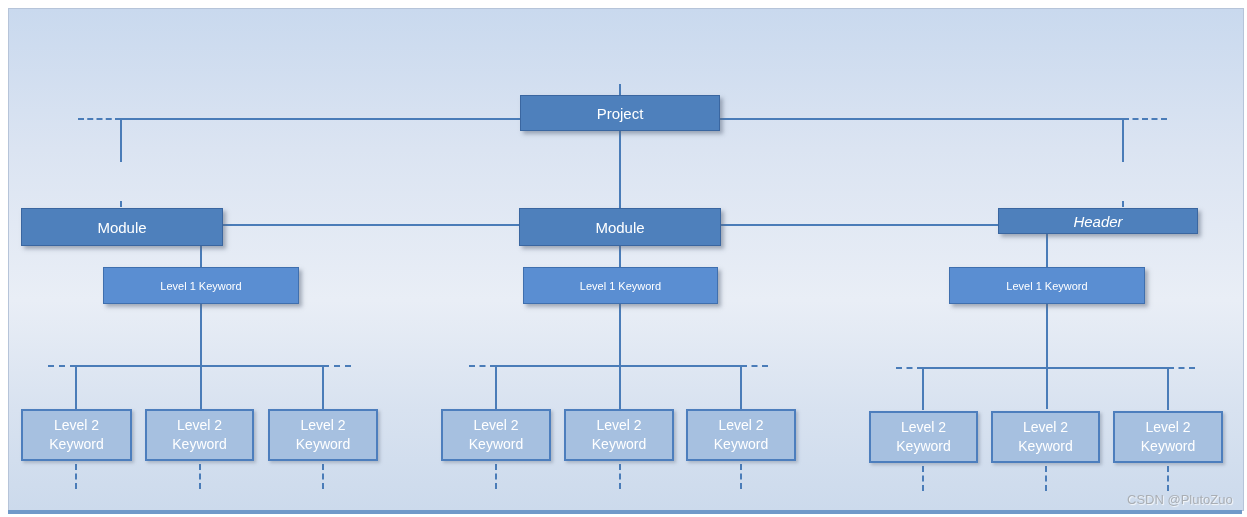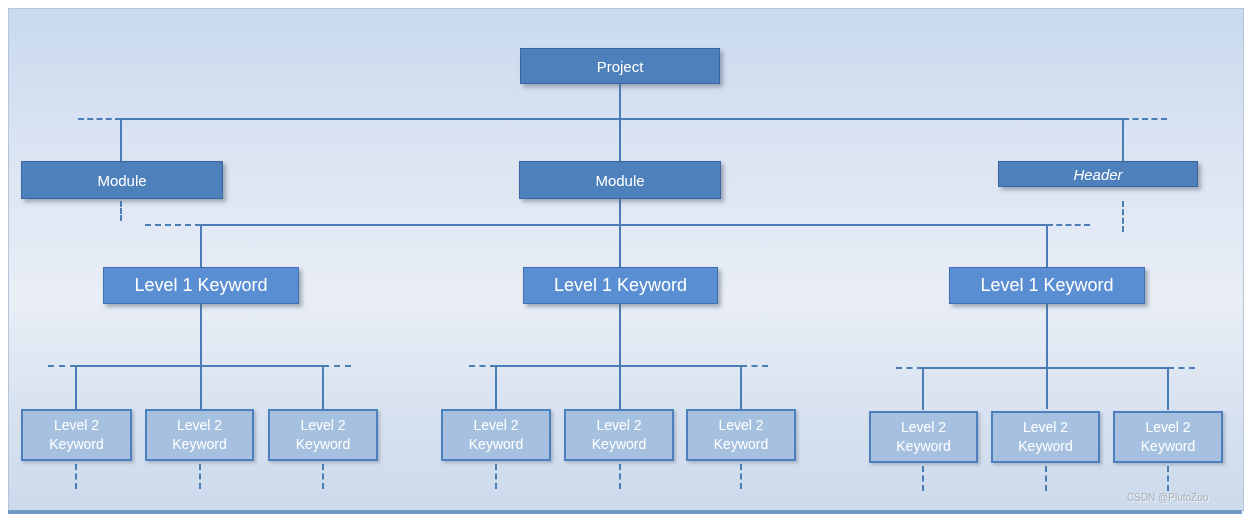--- a/index.html
+++ b/index.html
@@ -32,36 +32,37 @@
     position:absolute;
     display:flex;align-items:center;justify-content:center;
     color:#ffffff;text-align:center;
     box-shadow:3px 3px 4px rgba(92,104,124,0.5);
     box-sizing:border-box;
   }
   .style-a{
     background:var(--node-primary,#4e80bc);
     border:1px solid #3a66a0;
     font-size:15px;
+    margin-top:47px;
   }
   .style-b{
     background:var(--node-l1,#5a8ed2);
     border:1px solid #3f6fae;
-    font-size:18px;
+    font-size:11px;
   }
   .style-c{
     background:var(--node-l2,#a6c0e0);
     border:2px solid var(--node-l2-border,#4d7ebd);
     font-size:14px;line-height:1.35;
     flex-direction:column;
     box-shadow:2px 2px 3px rgba(92,104,124,0.35);
   }
   #watermark{
     position:absolute;left:1127px;top:492px;
-    font-size:10px;color:#a9aeb4;
+    font-size:13px;color:#a9aeb4;
     text-shadow:1px 1px 1px rgba(255,255,255,0.85);
     white-space:nowrap;
     text-align:right;
   }
 </style>
 </head>
 <body>
 
 <div id="stage">
   <div id="canvas">

